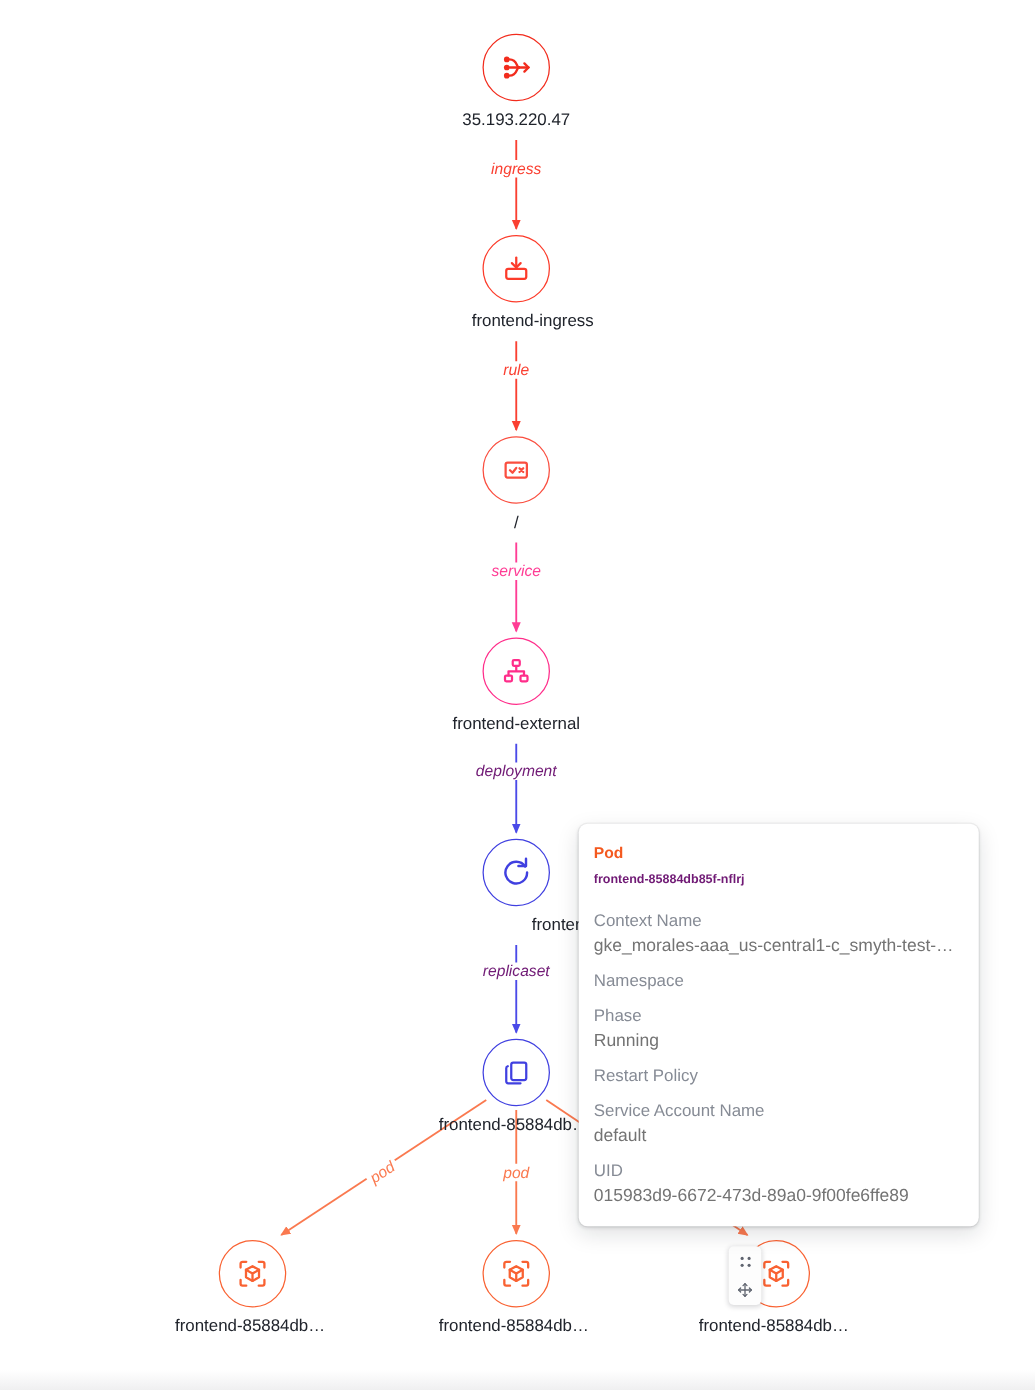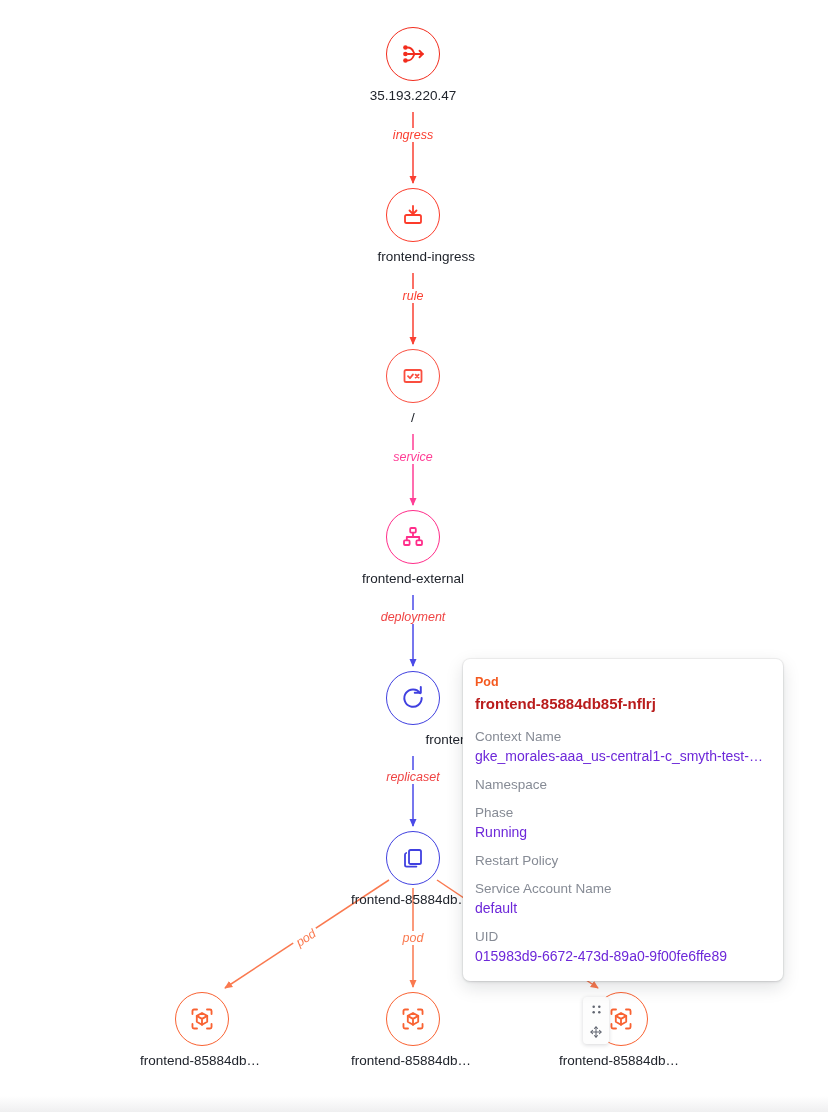--- a/index.html
+++ b/index.html
@@ -74,21 +74,21 @@
     font-size: 12.5px;
     font-style: italic;
     white-space: nowrap;
     transform: translate(-50%, -50%);
     background: #ffffff;
     padding: 0 3px;
     line-height: 14px;
   }
   .lb-red    { color: #fa4032; font-style: italic; }
   .lb-pink   { color: #ff3d95; }
-  .lb-blue   { color: #ef4444; }
+  .lb-blue   { color: #701a75; }
   .lb-orange { color: #fa794f; }
 
   
   #details {
     position: absolute;
     left: 463px;
     top: 659px;
     width: 320px;
     box-sizing: border-box;
     background: #ffffff;
@@ -100,41 +100,41 @@
     z-index: 40;
   }
   #details .kind {
     color: #f4591f;
     font-size: 12.5px;
     line-height: 15px;
     font-weight: 600;
     margin-bottom: 4px;
   }
   #details .title {
-    font-size: 15px;
+    font-size: 10px;
     line-height: 20px;
     font-weight: 700;
-    color: #b91c1c;
+    color: #701a75;
     margin-bottom: 14px;
     white-space: nowrap;
     overflow: hidden;
     text-overflow: ellipsis;
   }
   #details .field { margin-bottom: 11px; }
   #details .field:last-child { margin-bottom: 0; }
   #details .f-key {
     font-size: 13.5px;
     line-height: 17px;
     color: #868b95;
     margin-bottom: 2px;
   }
   #details .f-val {
     font-size: 14px;
     line-height: 18px;
-    color: #6d28d9;
+    color: #737373;
     font-weight: 500;
     white-space: nowrap;
     overflow: hidden;
     text-overflow: ellipsis;
     padding-right: 20px;
   }
 
   
   #node-toolbar {
     position: absolute;

